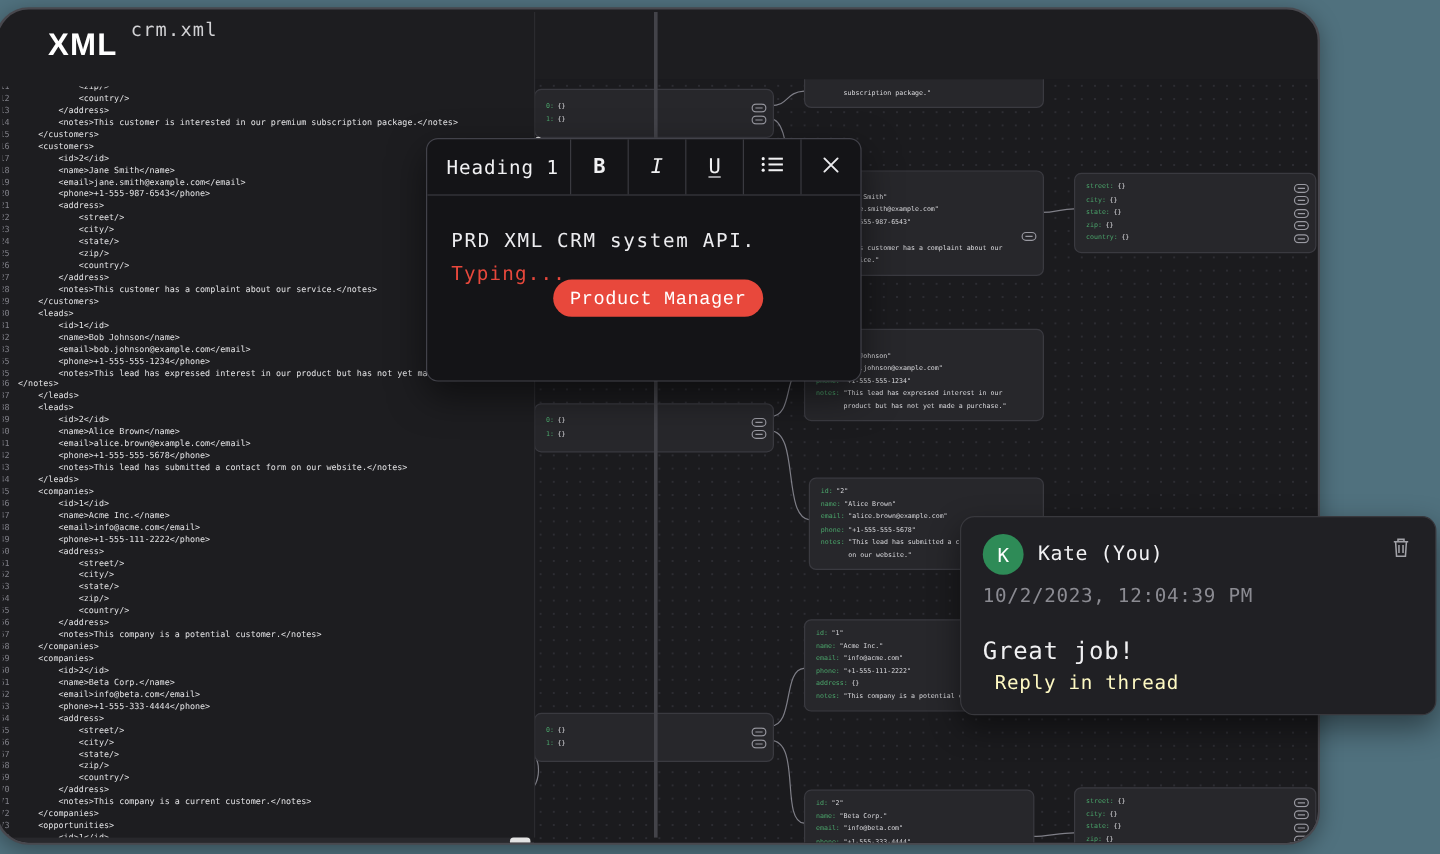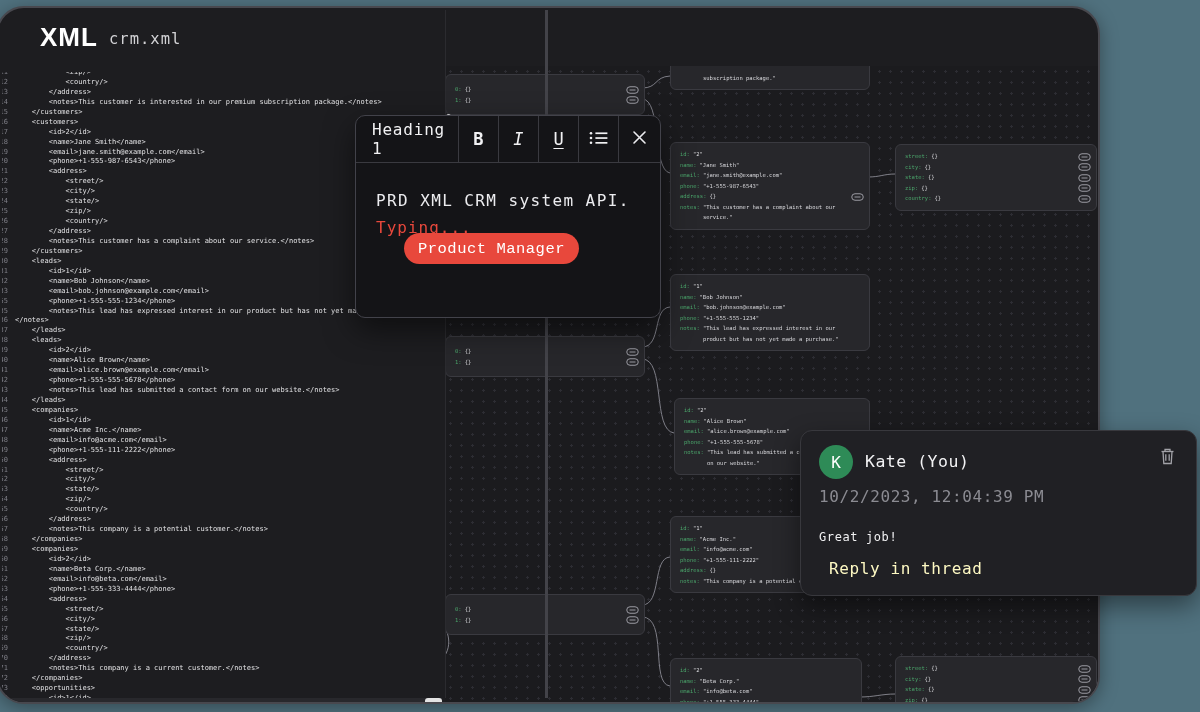--- a/index.html
+++ b/index.html
@@ -8,21 +8,21 @@
   }
   *{margin:0;padding:0;box-sizing:border-box}
   html,body{width:1200px;height:712px;overflow:hidden;background:var(--desktop_teal);
     font-family:"DejaVu Sans Mono",monospace}
   
   .window{position:absolute;left:-4px;top:6px;width:1104px;height:698px;
     background:var(--window_bg);border:2px solid #48484e;border-radius:28px;
     overflow:hidden;box-shadow:0 4px 18px rgba(0,0,0,.35)}
   .logo{position:absolute;left:42px;top:14px;color:#fff;font-family:"Liberation Sans",sans-serif;
     font-weight:bold;font-size:26px;letter-spacing:1px}
-  .filename{position:absolute;left:111px;top:22px;color:#d2d2d5;font-size:15.5px;letter-spacing:1px}
+  .filename{position:absolute;left:111px;top:8px;color:#d2d2d5;font-size:15.5px;letter-spacing:1px}
   
   .editor{position:absolute;left:4px;top:64px;width:444px;height:626px;overflow:hidden}
   .code{margin-top:-4px}
   .cl{display:flex;white-space:pre;font-size:7px;line-height:9.94px;letter-spacing:0}
   .ln{flex:0 0 6px;display:flex;justify-content:flex-end;overflow:hidden;color:#7f7f87}
   .ct{padding-left:7px;color:#e2e2e4}
   .pane-line{position:absolute;left:447px;top:2px;bottom:4px;width:1px;background:#2b2b2f}
   .divider{position:absolute;left:547px;top:2px;bottom:4px;width:2.5px;background:#434349;z-index:10}
   .vthumb{position:absolute;left:448px;top:106px;width:5px;height:30px;border-radius:3px;background:#dcdcdc;z-index:12}
   .htrack{position:absolute;left:12px;top:690px;width:432px;height:7px;background:#28282c;z-index:12}
@@ -35,21 +35,21 @@
   .node{position:absolute;background:var(--node_bg);border:1px solid #3a3a40;border-radius:6px;
     padding:6px 8px 6px 9px;font-size:5.5px;line-height:10.5px;color:#d8d8dc}
   .node.arr{padding-top:9px;padding-bottom:9px}
   .node.tail{display:flex;flex-direction:column;justify-content:flex-end}
   .nrow{position:relative;display:flex;padding-right:16px}
   .nrow .k{color:var(--key_green);margin-right:3px;flex:none}
   .nrow .v{white-space:pre-wrap;word-break:break-word}
   .nrow.cont{padding-left:23px}
   .link-ico{position:absolute;right:-3px;top:1.5px;line-height:0}
   
-  .popup{position:absolute;left:355px;top:115px;width:306px;height:203px;background:#141417;
+  .popup{position:absolute;left:355px;top:115px;width:363px;height:203px;background:#141417;
     border:1.5px solid #42424a;border-radius:10px;z-index:50;box-shadow:0 12px 30px rgba(0,0,0,.5);overflow:hidden}
   .ptoolbar{display:flex;height:47px;border-bottom:1px solid #3a3a40}
   .tcell{display:flex;align-items:center;justify-content:center;border-right:1px solid #3a3a40;color:#f1f1f3}
   .tcell:last-child{border-right:none}
   .t-heading{width:120px;justify-content:flex-start;padding-left:16px;font-size:16px;letter-spacing:.8px}
   .t-btn{width:48px;font-size:17px}
   .t-bold{font-weight:bold}
   .t-italic{font-style:italic}
   .t-under{text-decoration:underline;text-underline-offset:3px}
   .t-close{width:49px}
@@ -60,21 +60,21 @@
   .pbtn{background:var(--accent);color:#fff;border:none;border-radius:16px;height:31px;
     padding:0 14px;font-size:15.5px;letter-spacing:.5px;font-family:Liberation Mono, monospace}
   
   .card{position:absolute;left:800px;top:430px;width:397px;height:166px;background:#202024;
     border:1px solid #38383d;border-radius:12px;z-index:60;box-shadow:0 10px 26px rgba(0,0,0,.45)}
   .avatar{position:absolute;left:18px;top:14px;width:34px;height:34px;border-radius:50%;
     background:var(--avatar_green);color:#fff;display:flex;align-items:center;justify-content:center;font-size:16px}
   .author{position:absolute;left:64px;top:21px;color:#f2f2f4;font-size:16.5px;letter-spacing:.5px}
   .trash{position:absolute;right:21px;top:17px;cursor:pointer;line-height:0}
   .stamp{position:absolute;left:18px;top:56px;color:#8b8b92;font-size:16px;letter-spacing:.6px}
-  .msg{position:absolute;left:18px;top:99px;color:#f0f0f2;font-size:12px;letter-spacing:.6px}
+  .msg{position:absolute;left:18px;top:99px;color:#f0f0f2;font-size:20px;letter-spacing:.6px}
   .reply{position:absolute;left:28px;top:128px;color:#fef9c3;font-size:16px;letter-spacing:.6px;cursor:pointer}
 </style>
 </head>
 <body>
 
 <div class="window">
   <div class="logo">XML</div>
   <div class="filename">crm.xml</div>
 
   <div class="editor">

